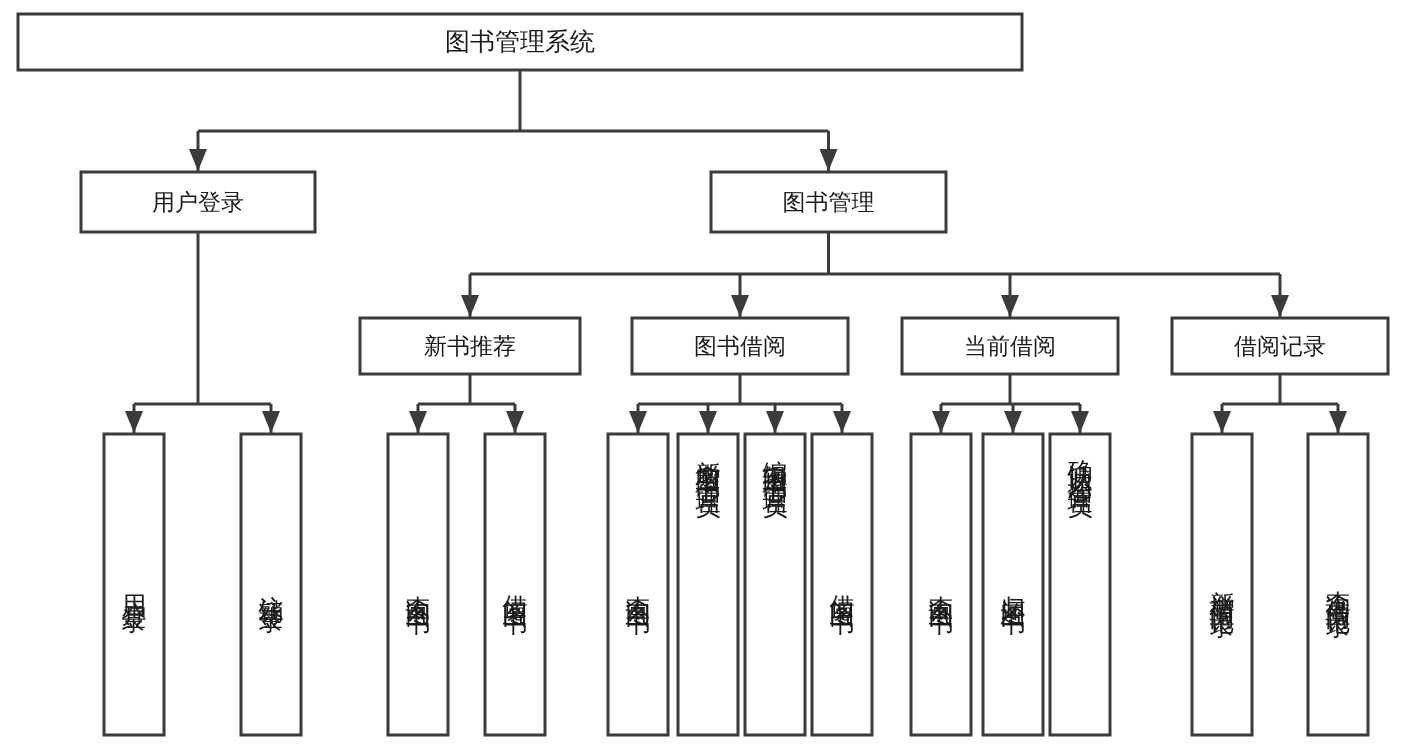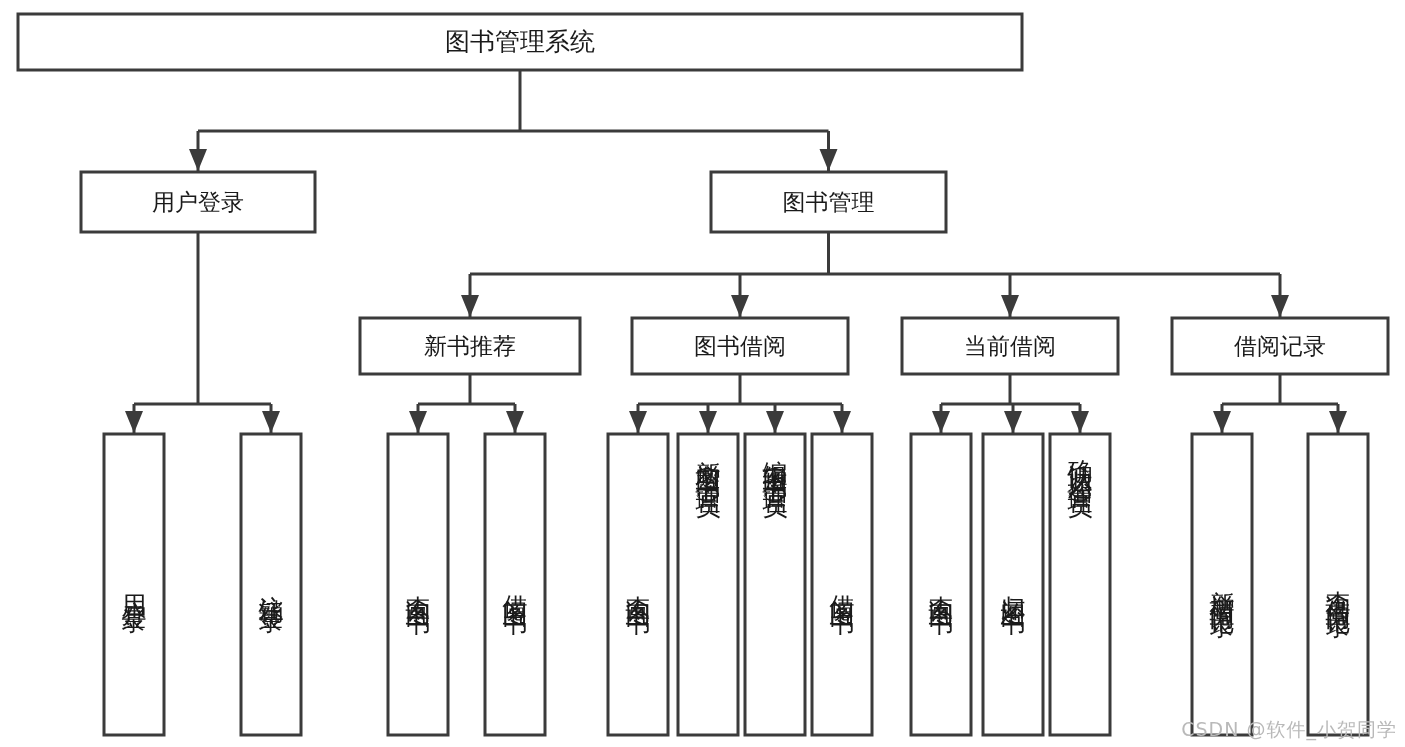--- a/index.html
+++ b/index.html
@@ -206,14 +206,13 @@
       <div class="vlabel-wrap" style="left: 1050px; top: 440px; width: 60px; height: 295px;">
         <span class="vlabel">确认归还（管理员）</span>
       </div>
       <div class="vlabel-wrap centered" style="left: 1192px; top: 434px; width: 60px; height: 301px;">
         <span class="vlabel">新增借阅记录</span>
       </div>
       <div class="vlabel-wrap centered" style="left: 1308px; top: 434px; width: 60px; height: 301px;">
         <span class="vlabel">查询借阅记录</span>
       </div>
     </div>
-  <div class="watermark">CSDN @软件_小贺同学</div>
 </div>
 
 </body></html>

